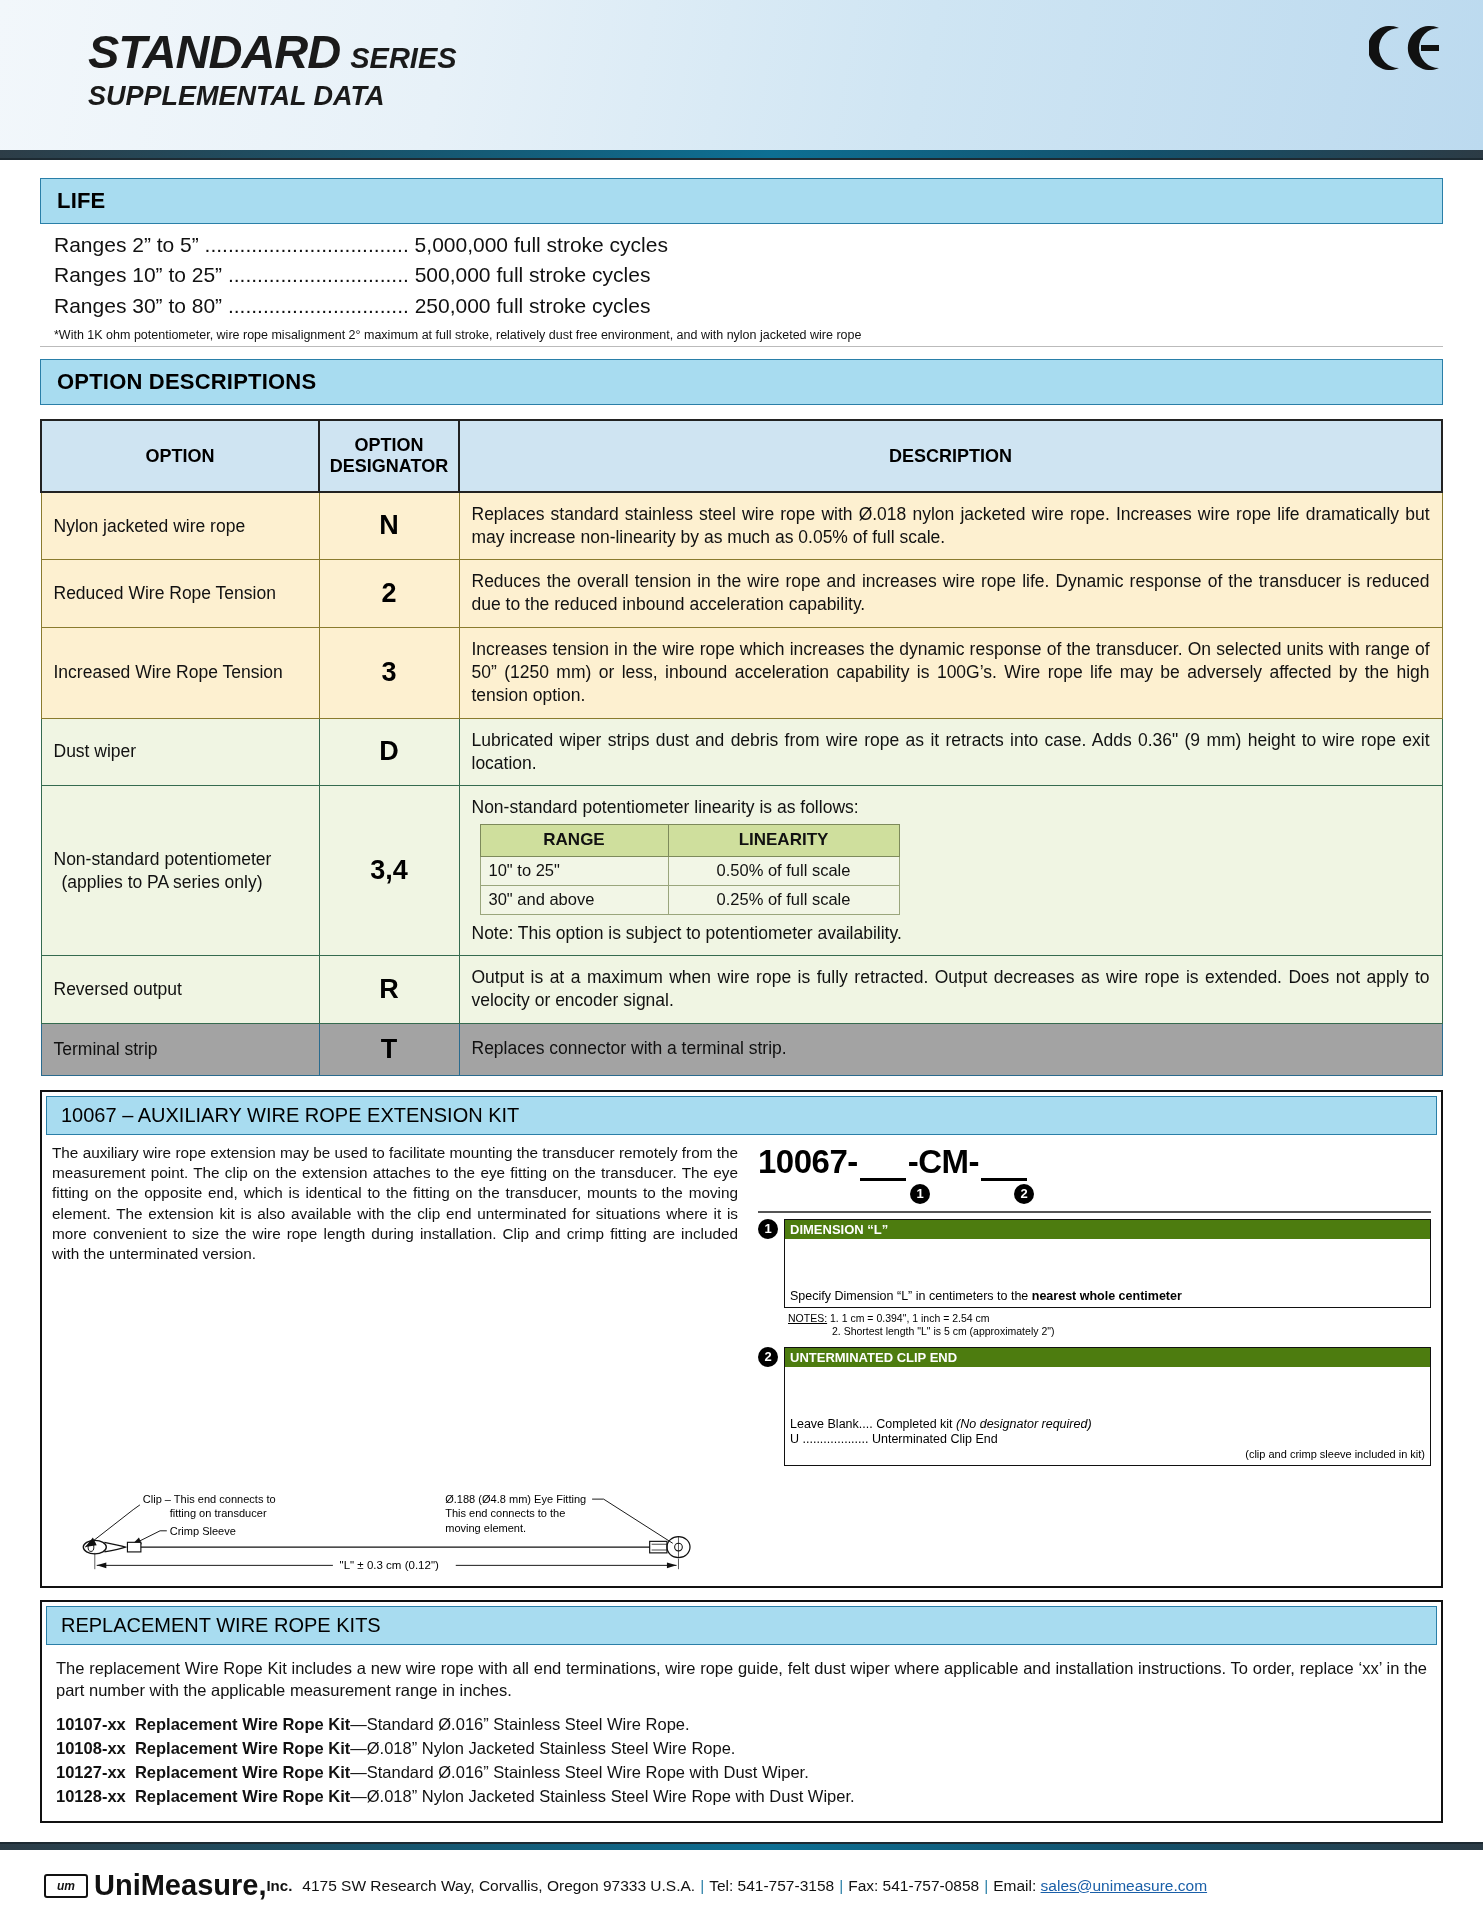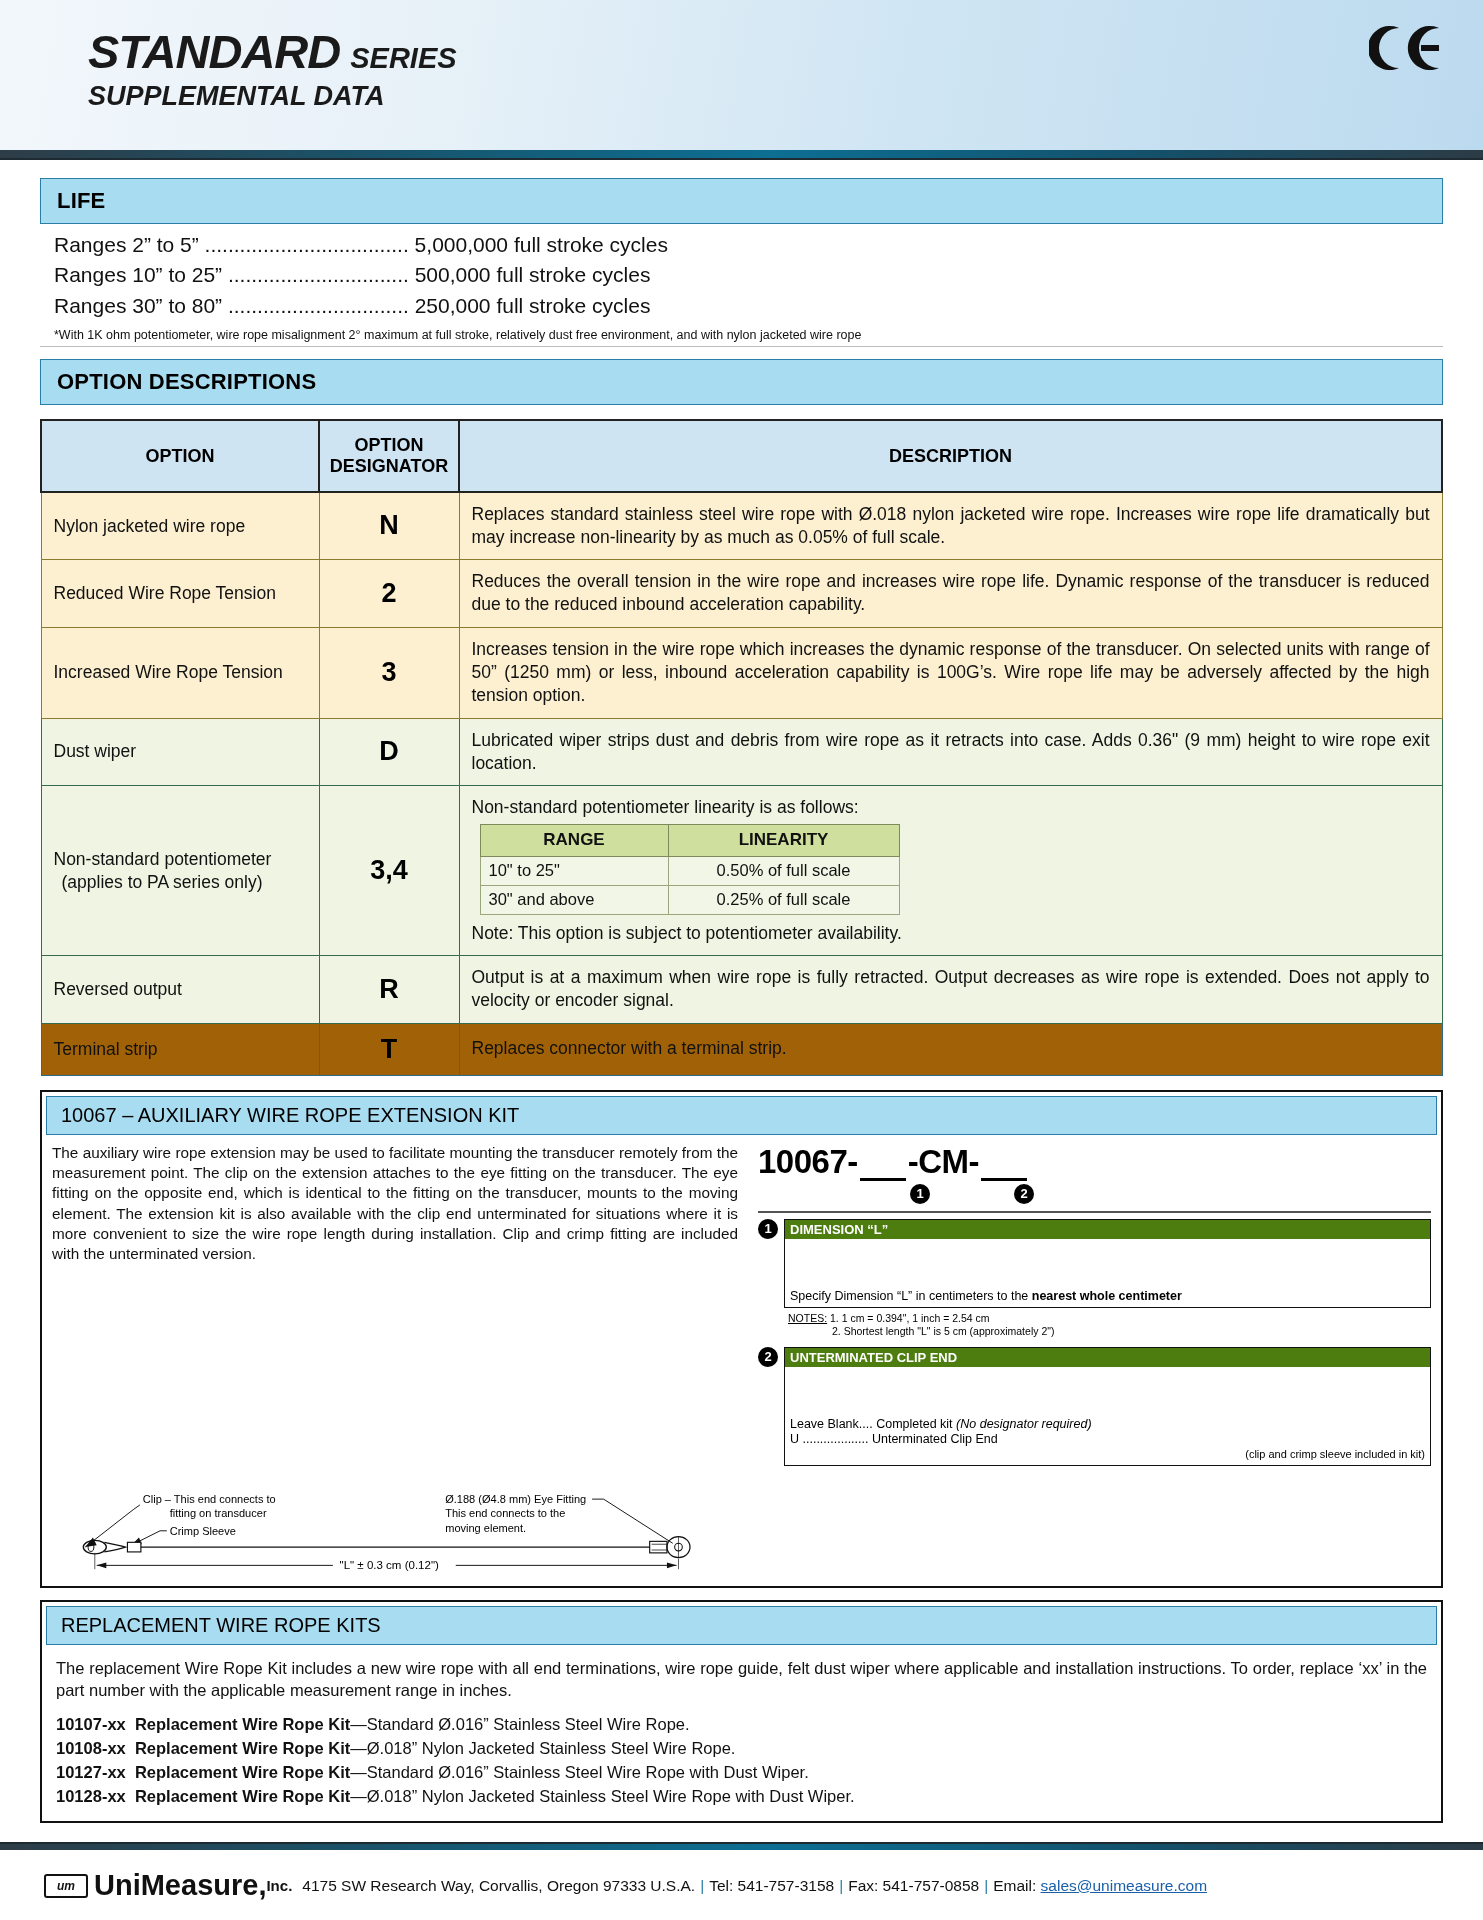--- a/index.html
+++ b/index.html
@@ -83,21 +83,21 @@
   col.c1 { width: 278px; }
   col.c2 { width: 140px; }
   col.c3 { width: auto; }
 
   td.opt-name { font-size: 17.5px; color: #111; line-height: 1.3; }
   td.opt-desig { font-size: 27px; font-weight: bold; text-align: center; color: #000; }
   td.opt-desc { font-size: 17.5px; color: #111; line-height: 1.33; text-align: justify; }
 
   tr.tan td { background: #fdf0d0; border-color: #8a7b2e; }
   tr.green td { background: #f0f5e3; border-color: #356b4f; }
-  tr.blue td { background: #a16207; border-color: #2a6b8e; margin-left: 38px; }
+  tr.blue td { background: #a3a3a3; border-color: #2a6b8e; margin-left: 38px; }
 
   
   table.lin {
     border-collapse: collapse; margin: 5px 0 6px 8px; width: 420px;
   }
   table.lin th {
     background: #cfdf9d; border: 1px solid #7d8a5b;
     font-size: 17px; font-weight: bold; text-align: center; padding: 4px 6px;
   }
   table.lin td {

